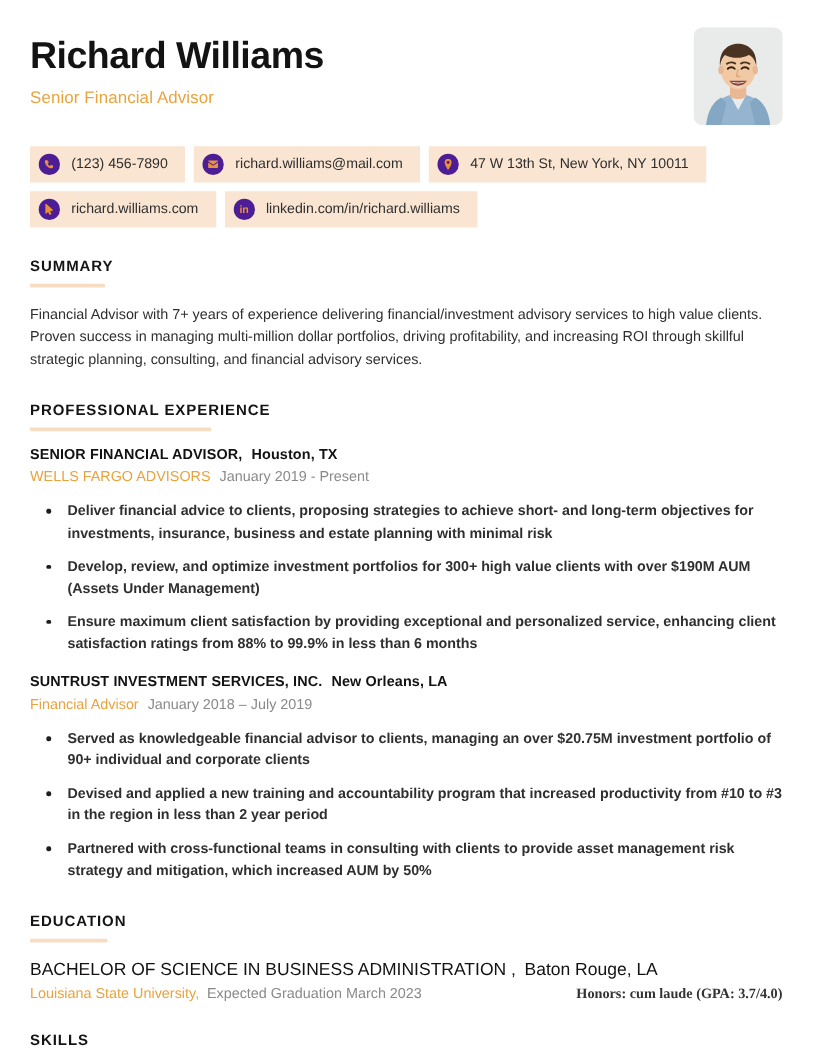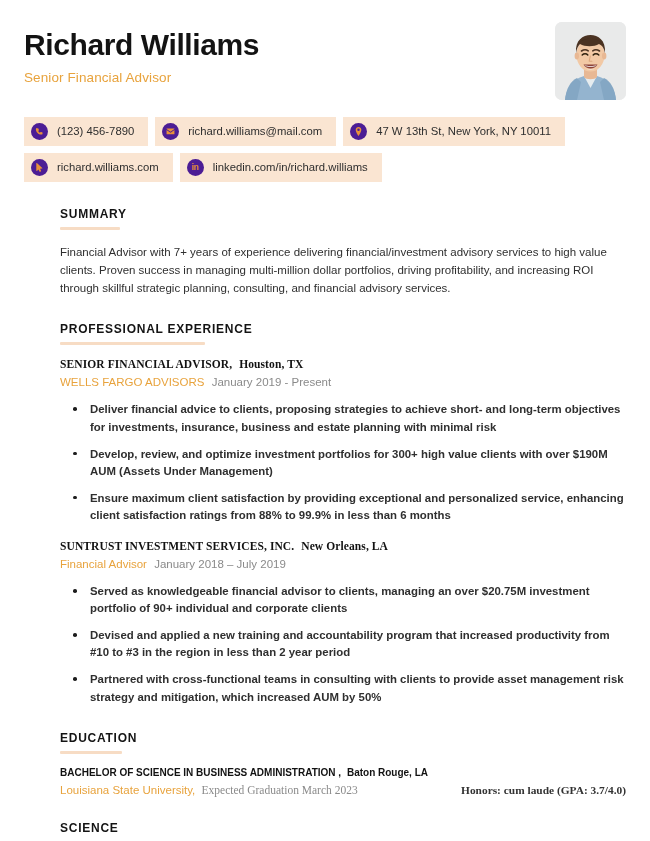--- a/index.html
+++ b/index.html
@@ -92,21 +92,21 @@
   }
 
   .pill-text {
     font-size: 11.3px;
     color: #2e2e2e;
     white-space: nowrap;
     line-height: 1;
   }
 
   
-  .section { margin-top: 22px; margin-left: 36px; }
+  .section { margin-top: 22px; }
 
   .section-heading {
     display: inline-block;
     font-size: 12px;
     font-weight: 700;
     letter-spacing: 0.75px;
     color: #141414;
   }
   .section-rule {
     height: 3px;
@@ -128,21 +128,20 @@
 
   
   .job { margin-bottom: 4px; }
   .job + .job { margin-top: 16px; }
 
   .job-heading {
     font-size: 11.5px;
     font-weight: 700;
     color: #121212;
     letter-spacing: 0.1px;
-    font-family: Liberation Serif, serif;
   }
   .job-heading .job-role { margin-right: 4px; }
   .job-heading .job-location { }
 
   .job-meta {
     margin-top: 5px;
     font-size: 11.5px;
     line-height: 1.3;
   }
   .job-company { color: #E8A33D; }
@@ -168,36 +167,36 @@
     left: 13px;
     top: 6px;
     width: 3.6px;
     height: 3.6px;
     border-radius: 50%;
     background: #1d1d1d;
   }
 
   
   .edu-heading {
-    font-size: 10px;
-    font-weight: 700;
+    font-size: 14px;
+    font-weight: 400;
     color: #121212;
   }
   .edu-heading .edu-location { margin-left: 3px; }
 
   .edu-meta {
     margin-top: 6px;
     display: flex;
     justify-content: space-between;
     align-items: baseline;
     font-size: 11.5px;
   }
   .edu-left { }
   .edu-school { color: #E8A33D; }
-  .edu-grad { color: #8a8a8a; margin-left: 3px; font-family: Liberation Serif, serif; }
+  .edu-grad { color: #8a8a8a; margin-left: 3px; }
   .edu-honors {
     font-weight: 700;
     color: #333333;
     font-size: 11.4px;
     white-space: nowrap;
     font-family: Liberation Serif, serif;
   }
 </style>
 </head>
 <body>
@@ -358,17 +357,17 @@
           <span class="edu-school">Louisiana State University,</span>
           <span class="edu-grad">Expected Graduation March 2023</span>
         </div>
         <div class="edu-honors">Honors: cum laude (GPA: 3.7/4.0)</div>
       </div>
     </div>
   </div>
 </div>
 
 <div class="section">
-  <div class="section-heading">SCIENCE</div>
+  <div class="section-heading">SKILLS</div>
   
 
   
 </div>
 
 </body></html>

